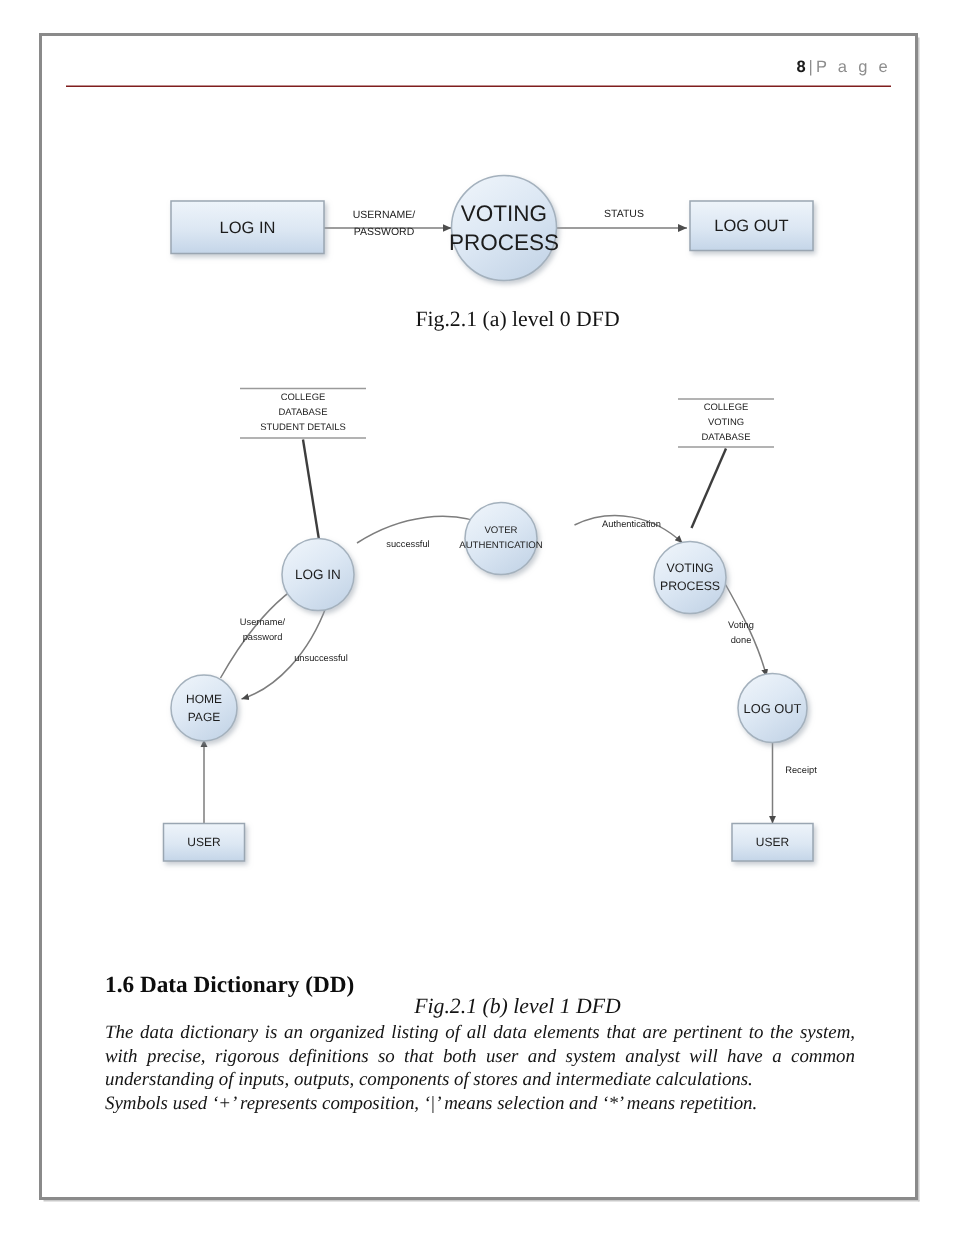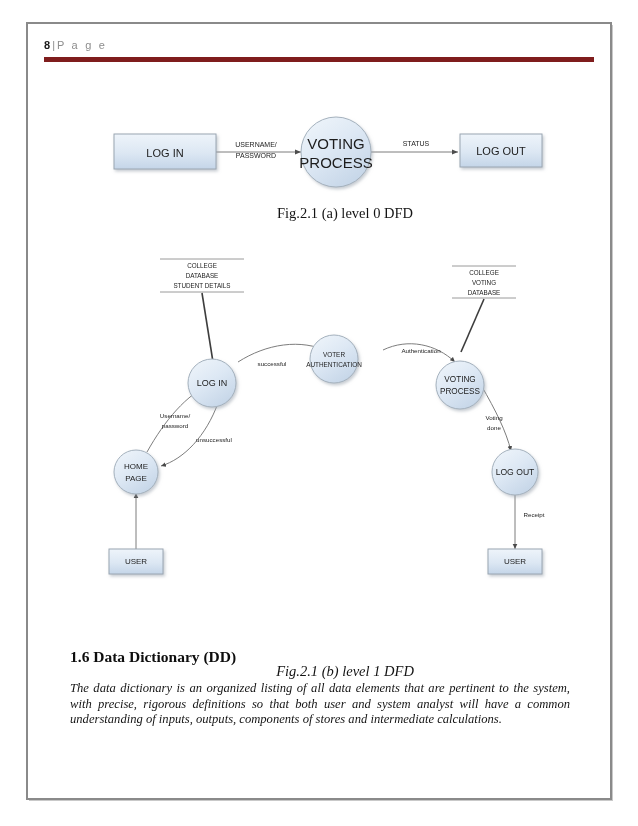--- a/index.html
+++ b/index.html
@@ -38,21 +38,22 @@
     pointer-events: none;
   }
 
   
   #page-header {
     position: absolute;
     left: 44px;
     top: 35px;
     width: 550px;
     height: 22px;
-    border-bottom: 5px solid #7f1d1d;
+    border-bottom: 1px solid #7f1d1d;
+    text-align: right;
   }
   #page-header .hdr-num {
     font-family: "Liberation Sans", sans-serif;
     font-size: 11px;
     font-weight: bold;
     color: #1a1a1a;
     letter-spacing: 0px;
   }
   #page-header .hdr-sep {
     font-family: "Liberation Sans", sans-serif;
@@ -290,13 +291,14 @@
     <text class="flow-label" x="508" y="274" font-size="6.2">Receipt</text>
   </svg>
 </div>
 
 <div class="fig-caption" id="caption-b">Fig.2.1 (b) level 1 DFD</div>
 
 <div id="section-heading">1.6 Data Dictionary (DD)</div>
 
 <div id="body-copy">
   <p class="justified">The data dictionary is an organized listing of all data elements that are pertinent to the system, with precise, rigorous definitions so that both user and system analyst will have a common understanding of inputs, outputs, components of stores and intermediate calculations.</p>
+  <p>Symbols used ‘+’ represents composition,   ‘|’ means selection and ‘*’ means repetition.</p>
 </div>
 
 </body></html>

